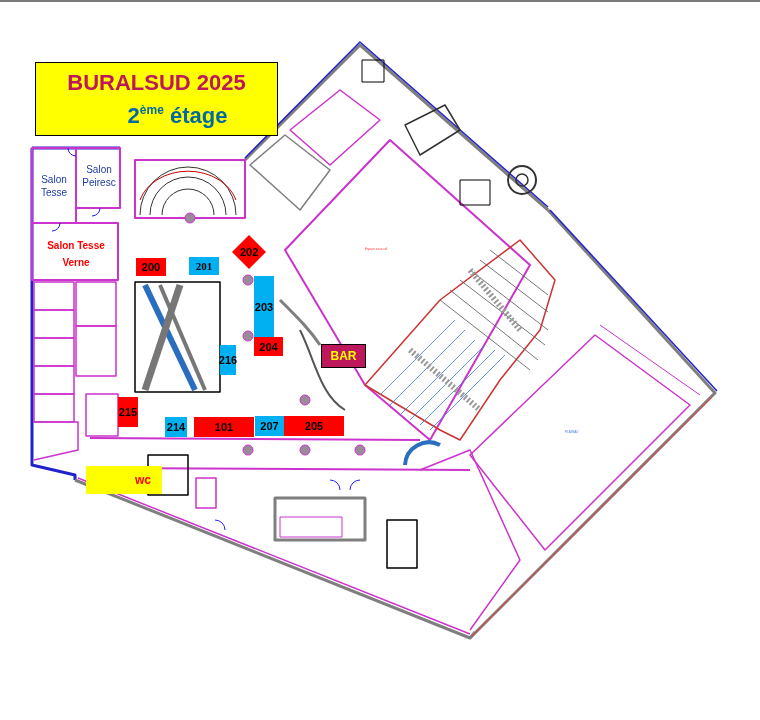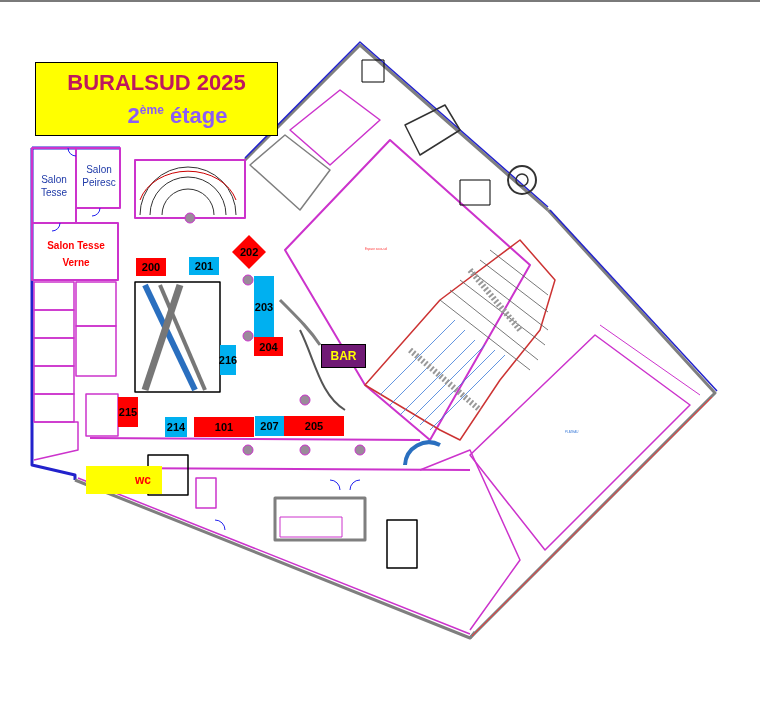--- a/index.html
+++ b/index.html
@@ -1,27 +1,27 @@
 <!DOCTYPE html>
 <html><head>
   <meta charset="utf-8">
   <style>
     html, body { margin:0; padding:0; background:#ffffff; }
     body { width:760px; height:720px; position:relative; overflow:hidden; font-family:"Liberation Sans", sans-serif; }
     .topbar { position:absolute; left:0; top:0; width:760px; height:2px; background:#7a7a7a; }
     svg.plan { position:absolute; left:0; top:0; }
     .title-box { position:absolute; left:35px; top:62px; width:243px; height:74px; background:#ffff00; border:1px solid #000; box-sizing:border-box; text-align:center; }
     .title-box .l1 { color:#be185d; font-weight:bold; font-size:22px; line-height:24px; margin-top:8px; }
-    .title-box .l2 { color:#8b5cf6; font-weight:bold; font-size:22px; line-height:30px;margin-left:42px; }
+    .title-box .l2 { color:#0369a1; font-weight:bold; font-size:22px; line-height:30px;margin-left:42px; }
     .title-box sup { font-size:12px; vertical-align:9px; }
     .stand { position:absolute; font-weight:bold; font-size:11px; color:#000; display:flex; align-items:center; justify-content:center; box-sizing:border-box; }
     .red { background:#ff0000; }
     .blue { background:#00b0f0; }
     .room-label { position:absolute; text-align:center; font-size:10px; line-height:13px; }
-    .bar { position:absolute; left:321px; top:344px; width:45px; height:24px; background:#701a75; border:1px solid #000; box-sizing:border-box; color:#ffff00; font-weight:bold; font-size:12px; display:flex; align-items:center; justify-content:center; }
+    .bar { position:absolute; left:321px; top:344px; width:45px; height:24px; background:#be185d; border:1px solid #000; box-sizing:border-box; color:#ffff00; font-weight:bold; font-size:12px; display:flex; align-items:center; justify-content:center; }
     .wc { position:absolute; left:86px; top:466px; width:38px; height:28px; background:#ffff00; color:#ff0000; font-weight:bold; font-size:12px; display:flex; align-items:center; justify-content:center;padding-left:38px; }
     .tiny { position:absolute; font-size:3px; color:#3a7ad8; white-space:nowrap; }
   </style>
 </head>
 <body>
 
 <div class="topbar"></div>
 
 <svg class="plan" width="760" height="720" viewBox="0 0 760 720">
 
@@ -146,21 +146,21 @@
 Peiresc</div>
 <div class="room-label" style="left:34px;top:237px;width:84px;color:#ff0000;font-weight:bold;font-size:10px;line-height:17px;">
   <div>Salon Tesse</div>
   <div>Verne</div>
 </div>
 
 <div class="bar">BAR</div>
 <div class="wc">wc</div>
 
 <div class="stand red" style="left:136px;top:258px;width:30px;height:18px;">200</div>
-<div class="stand blue" style="left:189px;top:257px;width:30px;height:18px;">201</div>
+<div class="stand blue" style="left:189px;top:257px;width:30px;height:18px;font-family:Liberation Serif, serif;">201</div>
 <div class="stand red" style="left:237px;top:240px;width:24px;height:24px;transform:rotate(45deg);">
     <span style="transform:rotate(-45deg);display:block;">202</span>
   </div>
 <div class="stand blue" style="left:254px;top:276px;width:20px;height:62px;">203</div>
 <div class="stand red" style="left:254px;top:337px;width:29px;height:19px;">204</div>
 <div class="stand red" style="left:284px;top:416px;width:60px;height:20px;">205</div>
 <div class="stand blue" style="left:255px;top:416px;width:29px;height:20px;">207</div>
 <div class="stand red" style="left:194px;top:417px;width:60px;height:20px;">101</div>
 <div class="stand blue" style="left:165px;top:417px;width:22px;height:20px;">214</div>
 <div class="stand red" style="left:118px;top:397px;width:20px;height:30px;">215</div>

